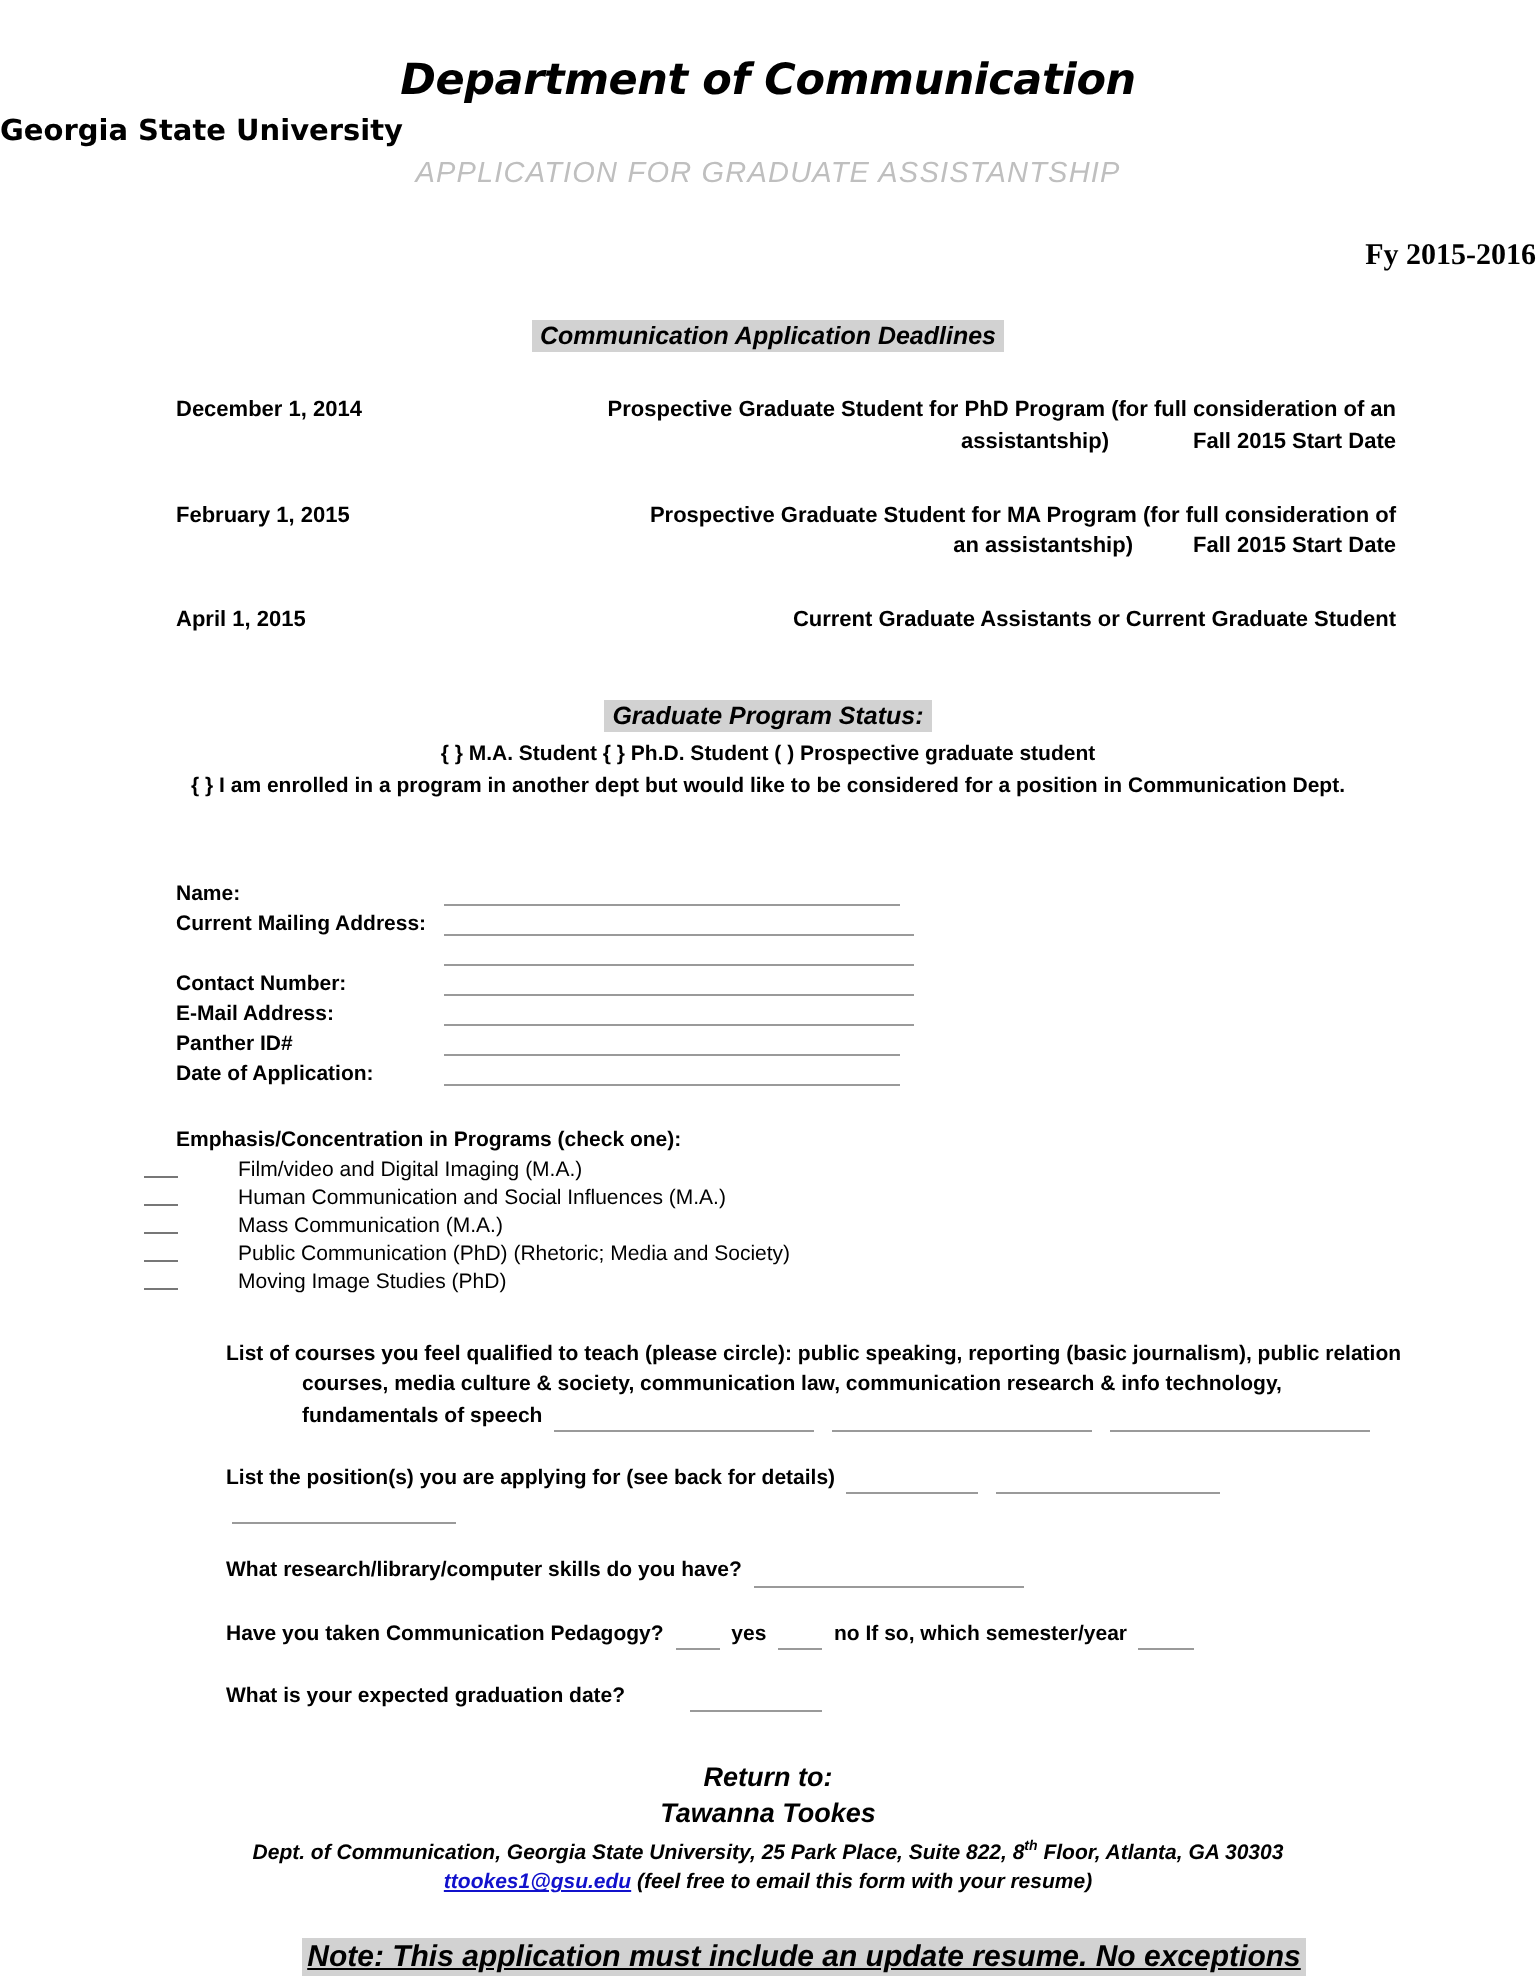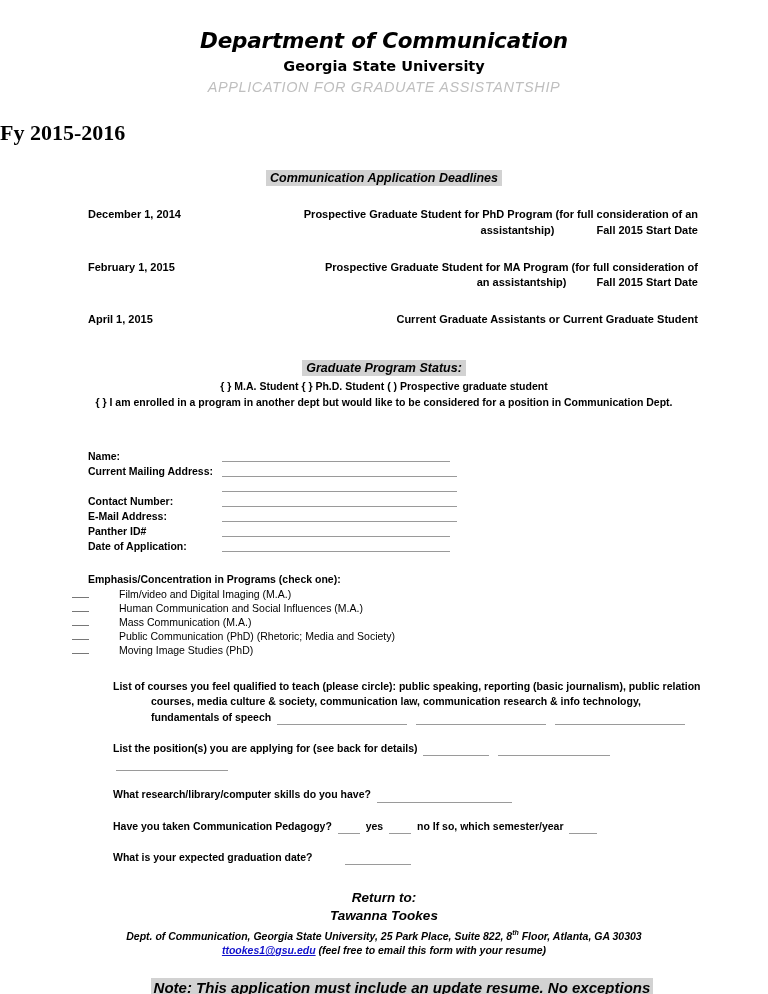--- a/index.html
+++ b/index.html
@@ -30,45 +30,45 @@
     font-family: "DejaVu Sans", sans-serif;
     font-weight: bold;
     font-style: italic;
     font-size: 21.5px;
     letter-spacing: -0.2px;
     margin: 0;
     padding-top: 30px;
     line-height: 1.05;
   }
   .hdr-univ {
-    text-align: center;
+    text-align: left;
     font-family: "DejaVu Sans", sans-serif;
     font-weight: bold;
     font-size: 14.5px;
     margin: 0;
     padding-top: 6px;
     line-height: 1.1;
   }
   .hdr-appfor {
     text-align: center;
     font-family: "Liberation Sans", sans-serif;
     font-style: italic;
     font-weight: normal;
     font-size: 14.5px;
     color: #bfbfbf;
     letter-spacing: 0.6px;
     margin: 0;
     padding-top: 5px;
     line-height: 1.1;
   }
   .hdr-fy {
-    text-align: left;
+    text-align: right;
     font-family: "Liberation Serif", serif;
     font-weight: bold;
-    font-size: 22px;
+    font-size: 15px;
     margin: 0;
     padding-top: 25px;
   }
 
   
   .sec-head {
     text-align: center;
     margin: 0;
     padding-top: 22px;
   }

